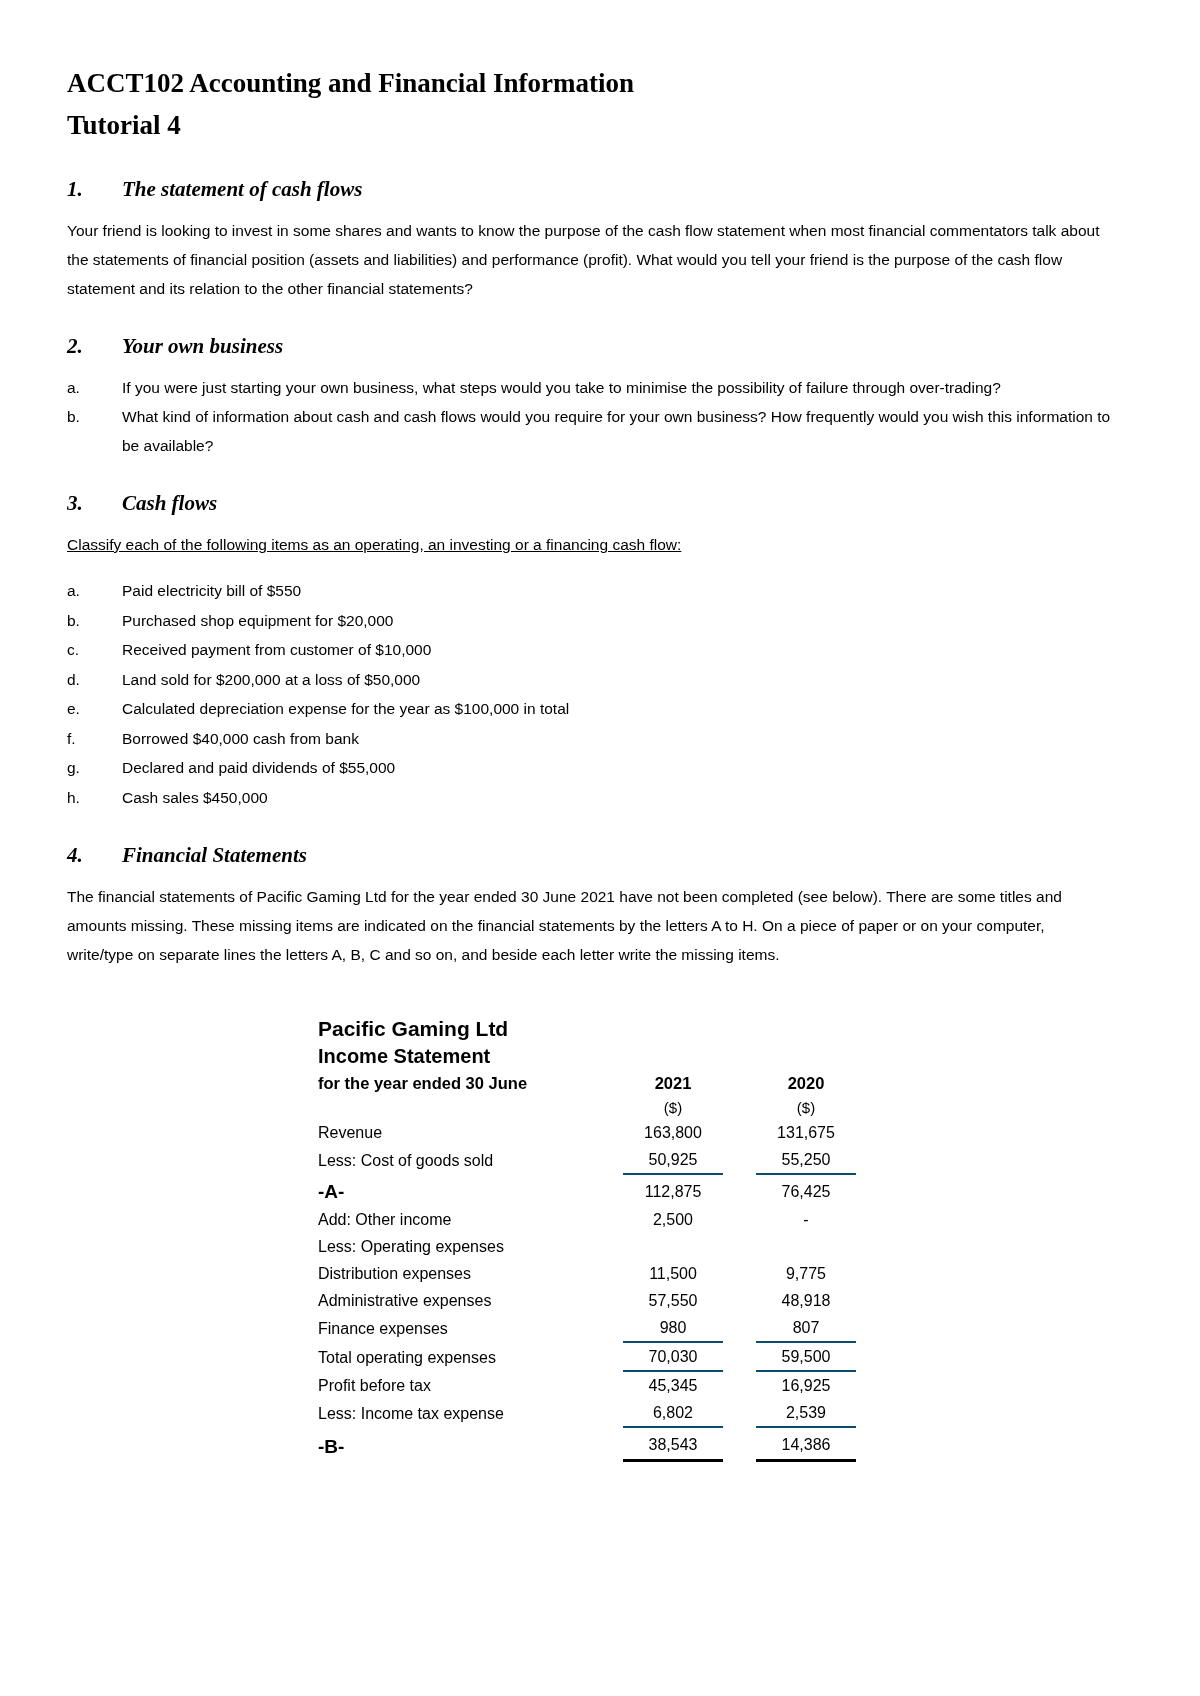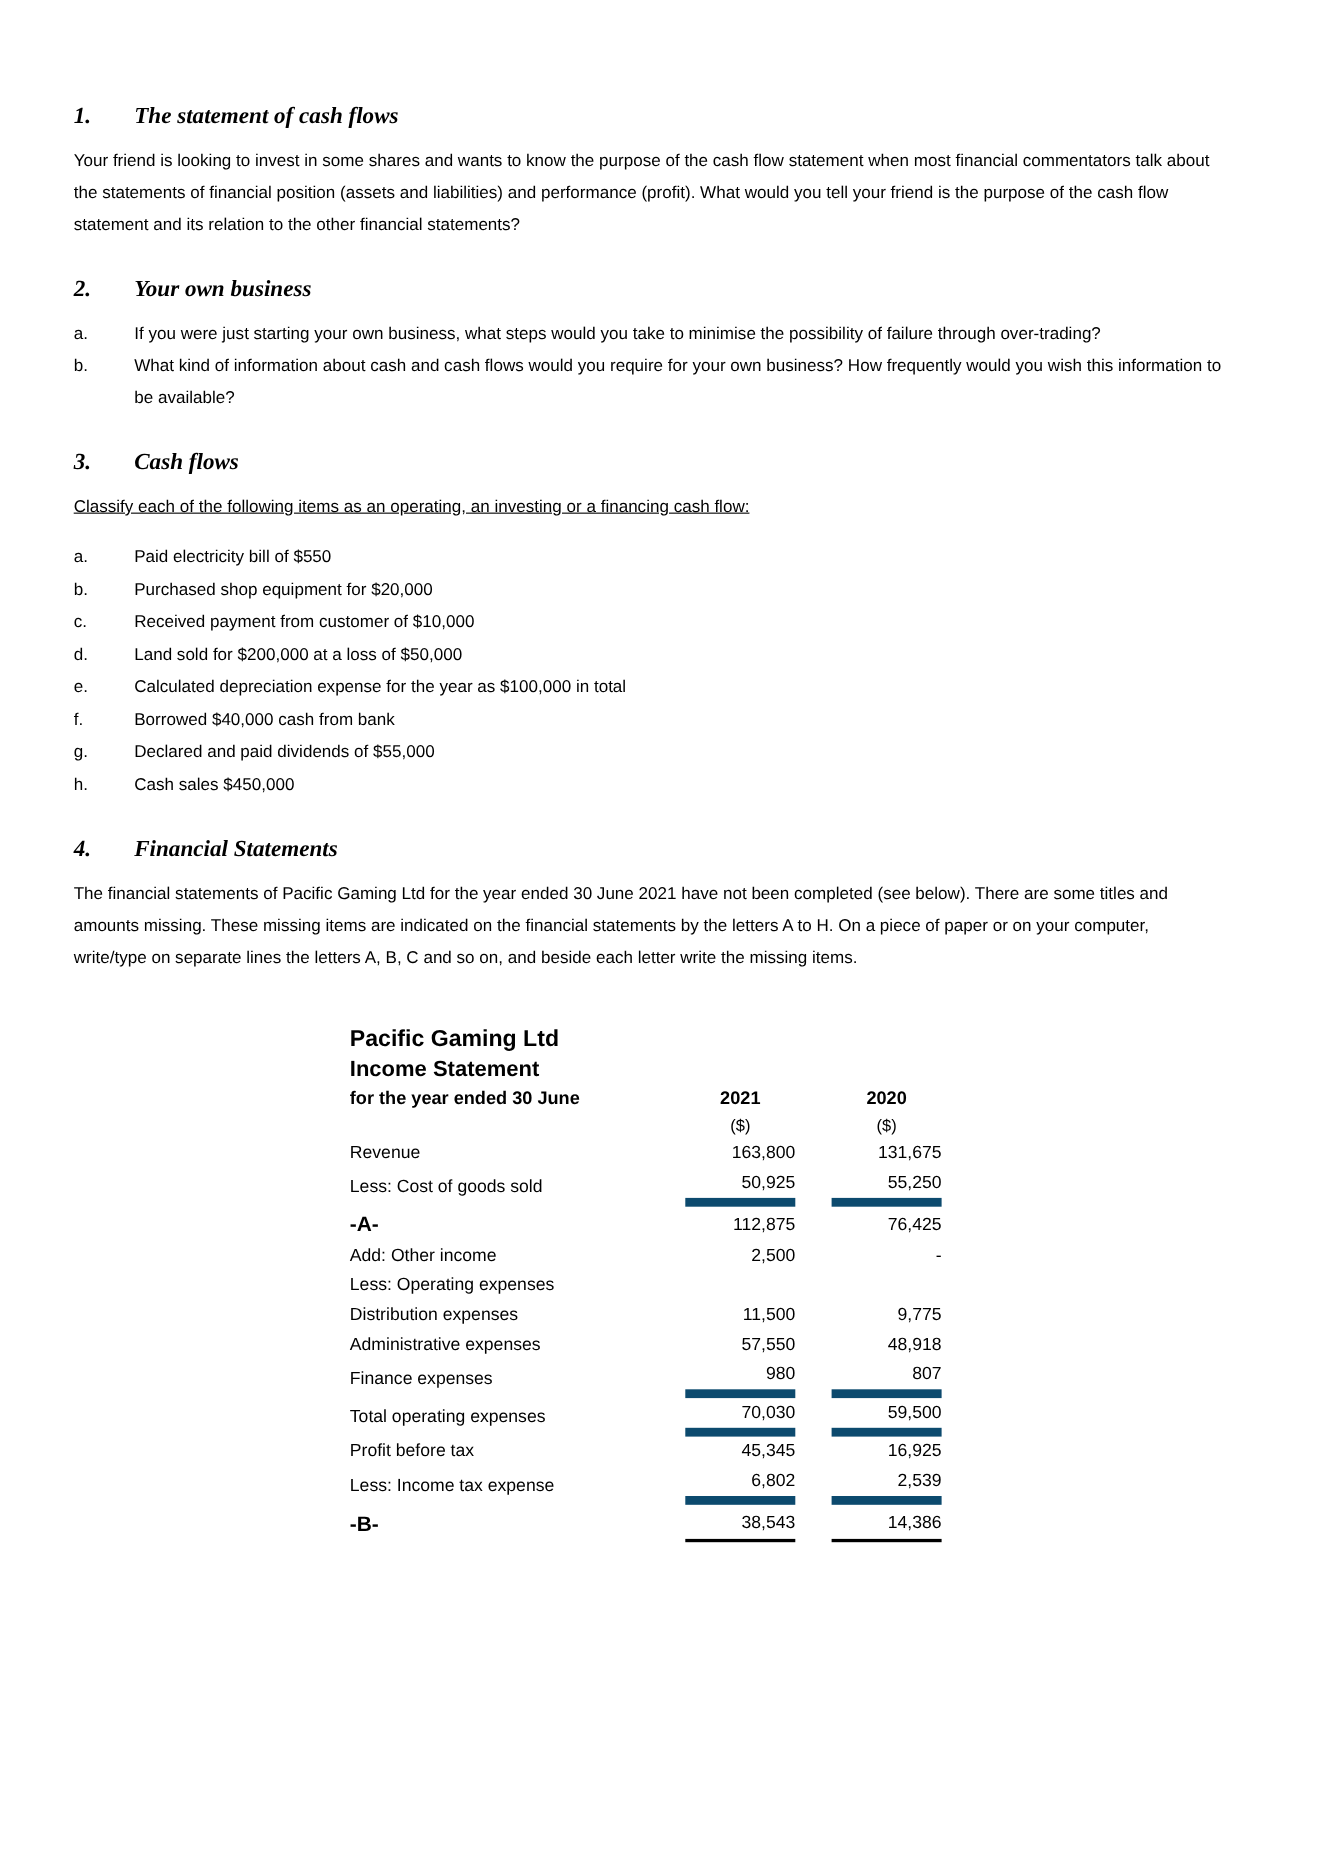--- a/index.html
+++ b/index.html
@@ -63,37 +63,41 @@
   table.income col.c-lbl { width: 305px; }
   table.income col.c-num { width: 100px; }
   table.income col.c-gap { width: 33px; }
   table.income td {
     padding: 3px 0;
     vertical-align: bottom;
     font-size: 16px;
     line-height: 21px;
   }
   td.lbl { text-align: left; }
-  td.num { text-align: right; padding-right: 8px; }
+  td.num { text-align: center; padding-right: 8px; }
   td.gapcol { }
   tr.hdr td { font-weight: bold; font-size: 16.5px; }
   tr.hdr td.num { text-align: center; padding-right: 0; }
   tr.cur td.num { text-align: center; padding-right: 0; padding-top: 0; padding-bottom: 1px; font-size: 15px; }
-  tr.rule td.num { border-bottom: 8px solid #0c4a6e; }
+  tr.rule td.num { border-bottom: 2px solid #0c4a6e; }
   tr.rule-final td.num { border-bottom: 3px solid #000; }
   tr.big td.lbl { font-weight: bold; font-size: 19px; }
   tr.big td { padding-top: 6px; padding-bottom: 4px; }
   td.in1 { padding-left: 16px; }
   td.in2 { padding-left: 31px; }
 </style>
 </head>
 <body>
 
 <div class="page">
 
+  <h1 class="doc-title">
+    <span>ACCT102 Accounting and Financial Information</span><br>
+    <span>Tutorial 4</span>
+  </h1>
 
   <div class="section">
     <div class="sec-head">
       <span class="num">1.</span>
       <span class="txt">The statement of cash flows</span>
     </div>
     <p class="body">Your friend is looking to invest in some shares and wants to know the purpose of the cash flow statement when most financial commentators talk about the statements of financial position (assets and liabilities) and performance (profit). What would you tell your friend is the purpose of the cash flow statement and its relation to the other financial statements?</p>
   </div>
 
   <div class="section">

